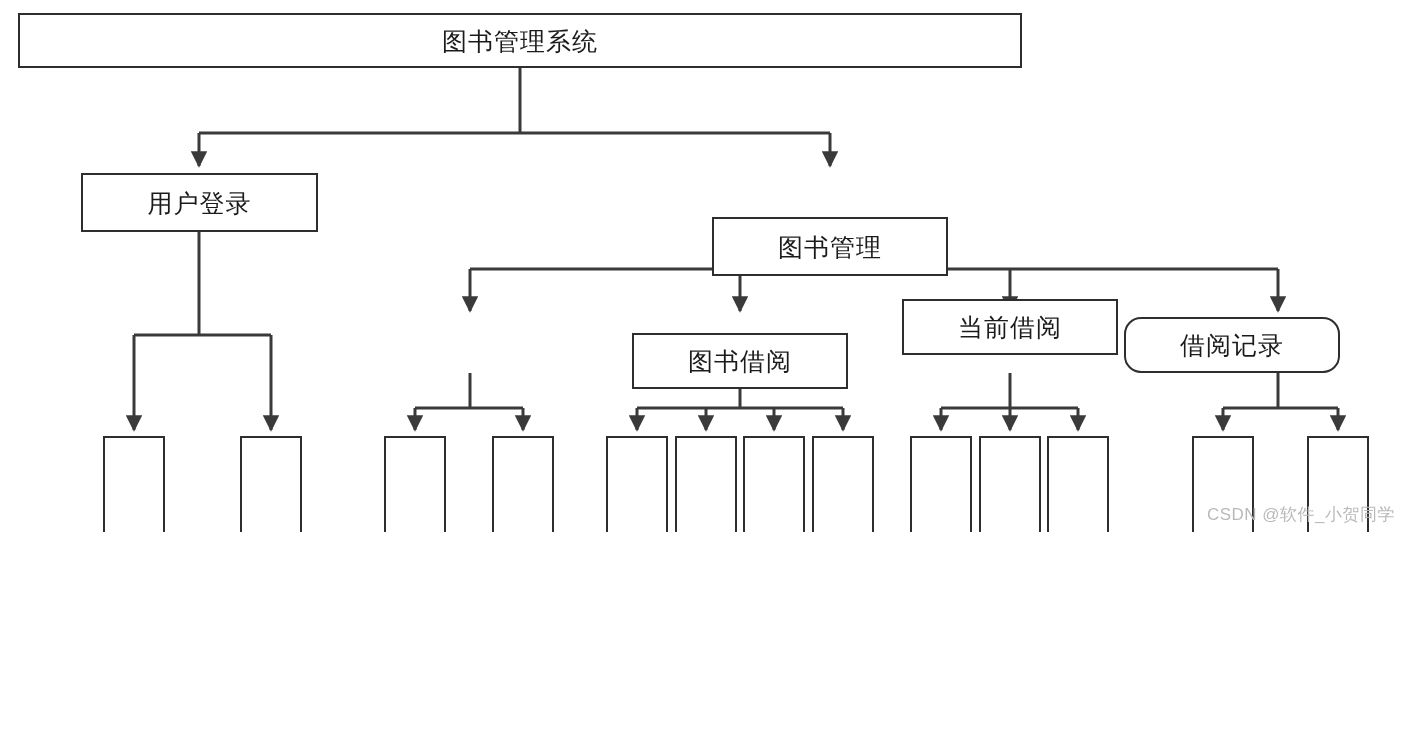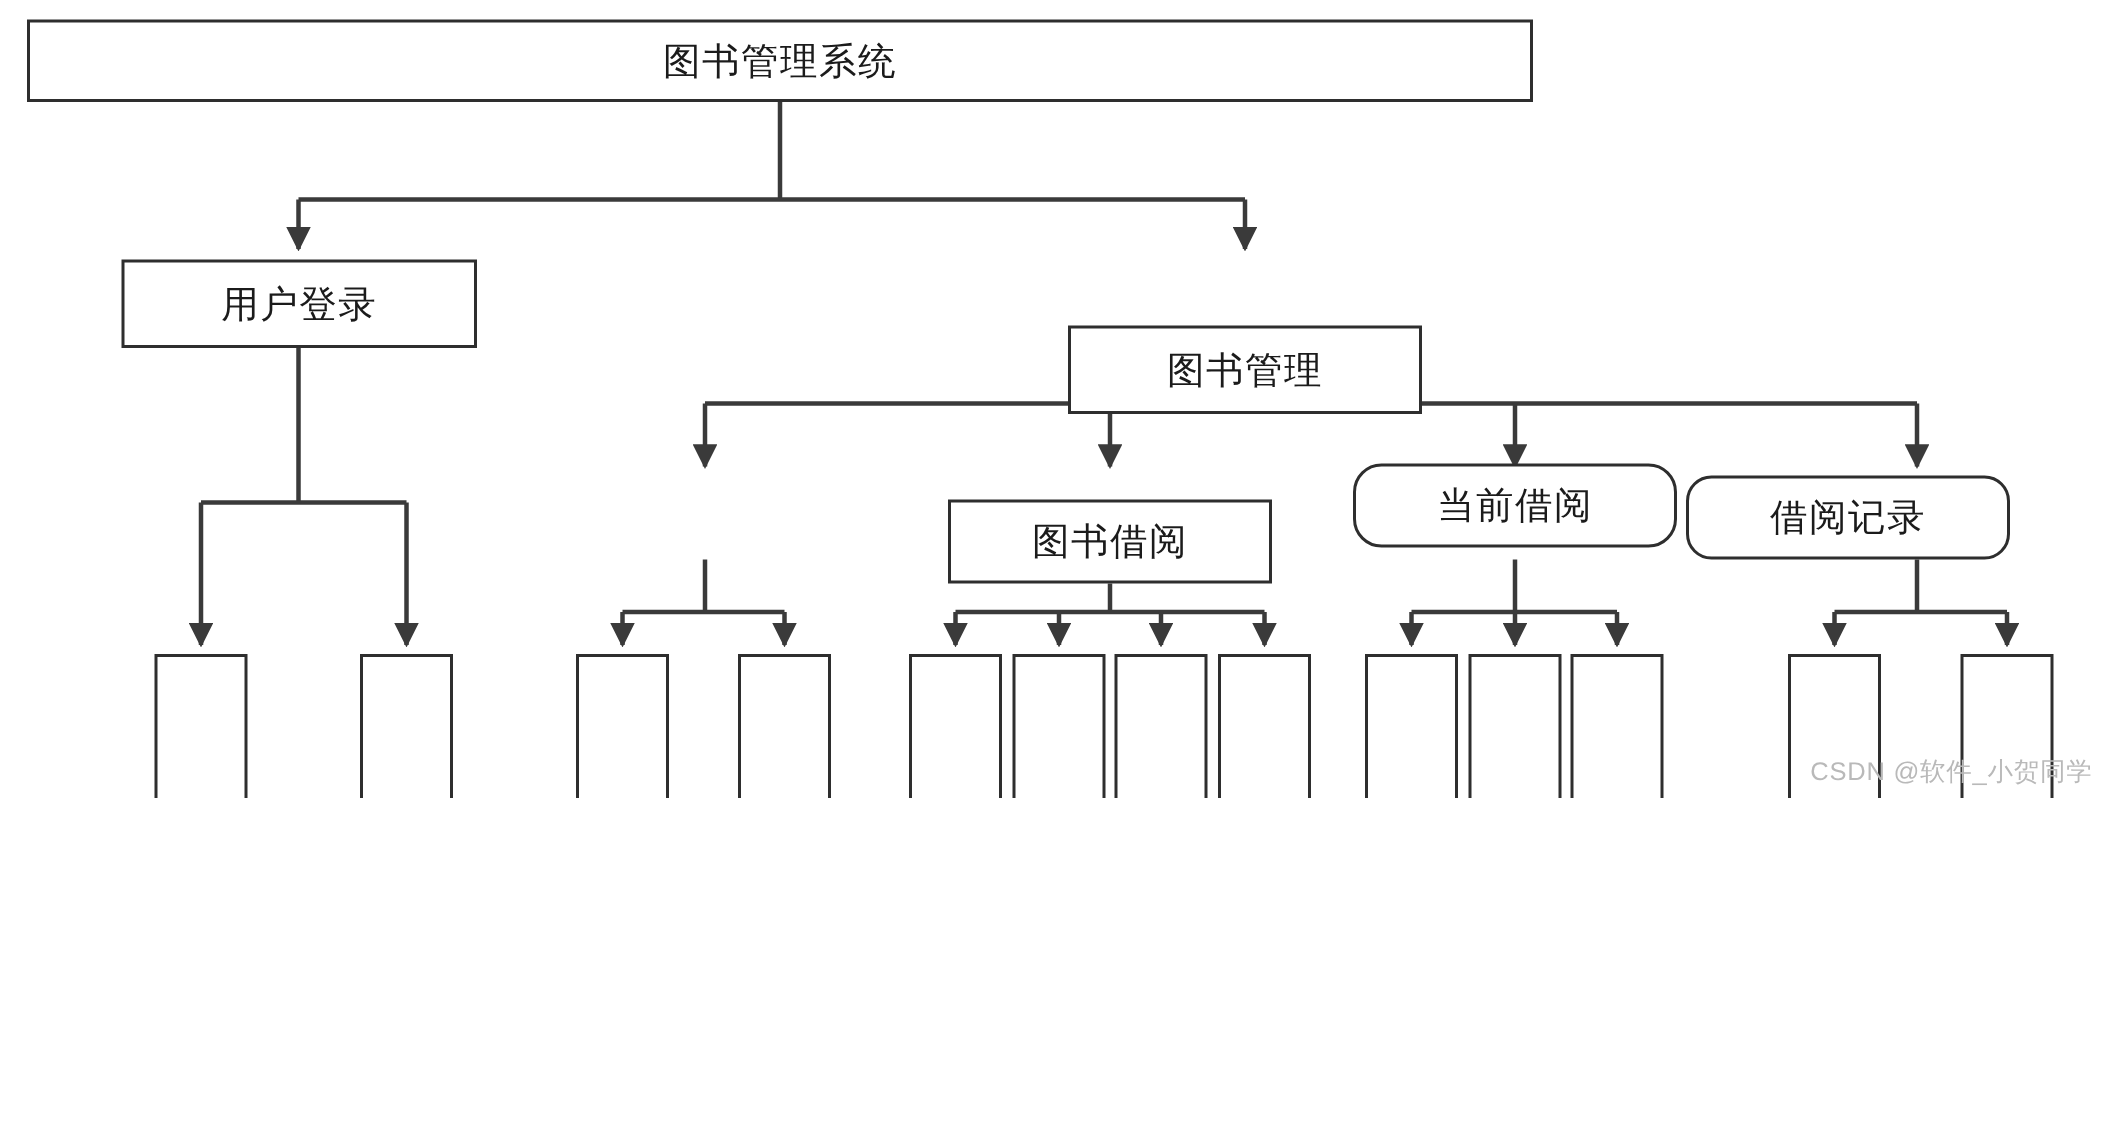--- a/index.html
+++ b/index.html
@@ -134,21 +134,21 @@
   <div class="node node-h" style="left:81px; top:173px; width:237px; height:59px;">
     <span>用户登录</span>
   </div>
   <div class="node node-h" style="left:712px; top:173px; width:236px; height:59px;margin-top:44px;">
     <span>图书管理</span>
   </div>
 
   <div class="node node-h" style="left:632px; top:317px; width:216px; height:56px;margin-top:16px;">
     <span>图书借阅</span>
   </div>
-  <div class="node node-h" style="left:902px; top:309px; width:216px; height:56px;border-radius:19px;">
+  <div class="node node-h" style="left:902px; top:299px; width:216px; height:56px;">
     <span>当前借阅</span>
   </div>
   <div class="node node-h" style="left:1124px; top:317px; width:216px; height:56px;border-radius:17px;">
     <span>借阅记录</span>
   </div>
 
   <div class="node node-v" style="left:103px; top:436px; width:62px; height:299px;">
     <span>用户登录</span>
   </div>
   <div class="node node-v" style="left:240px; top:436px; width:62px; height:299px;">

